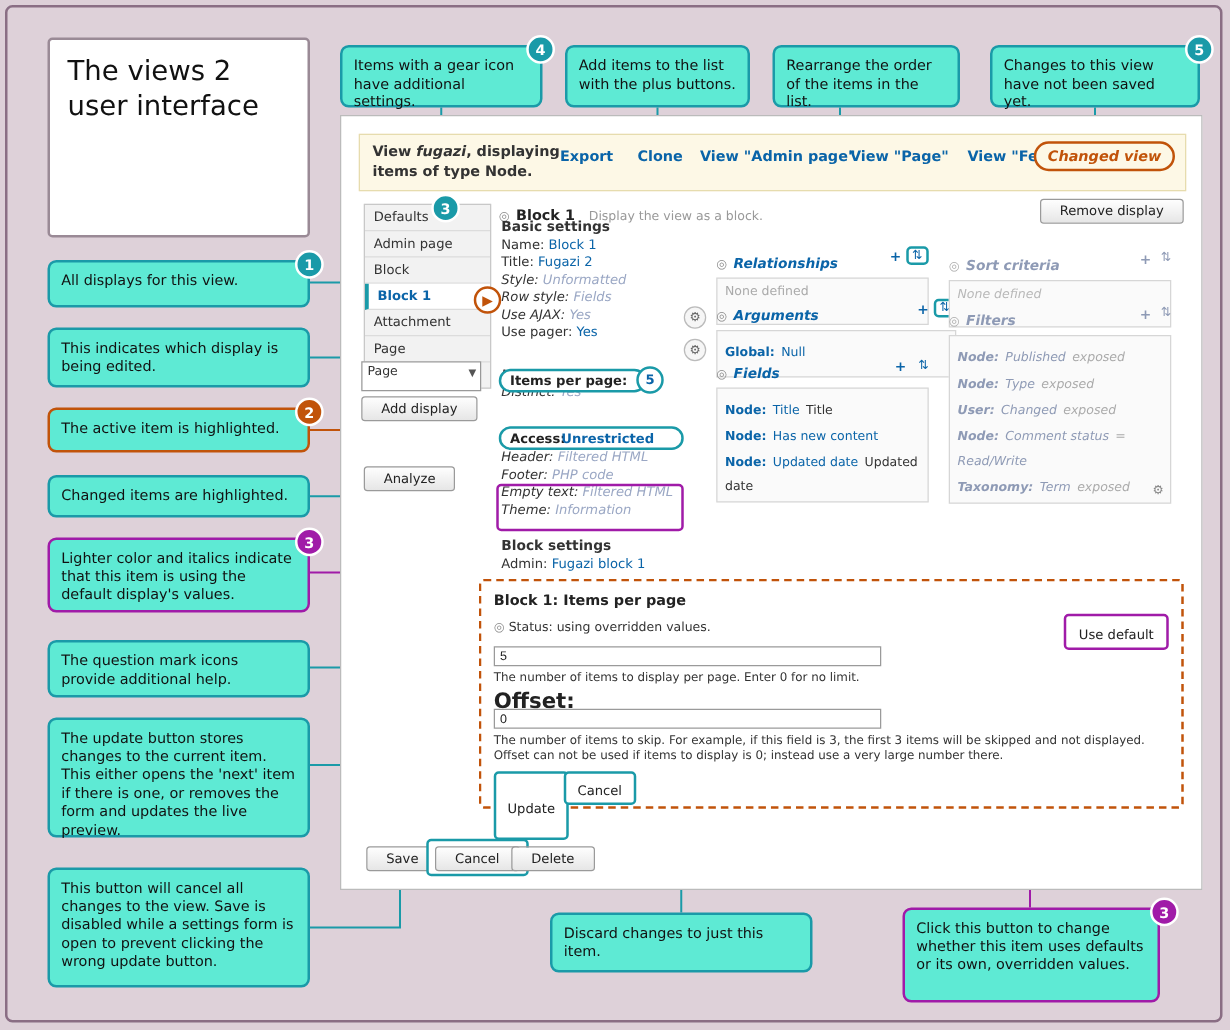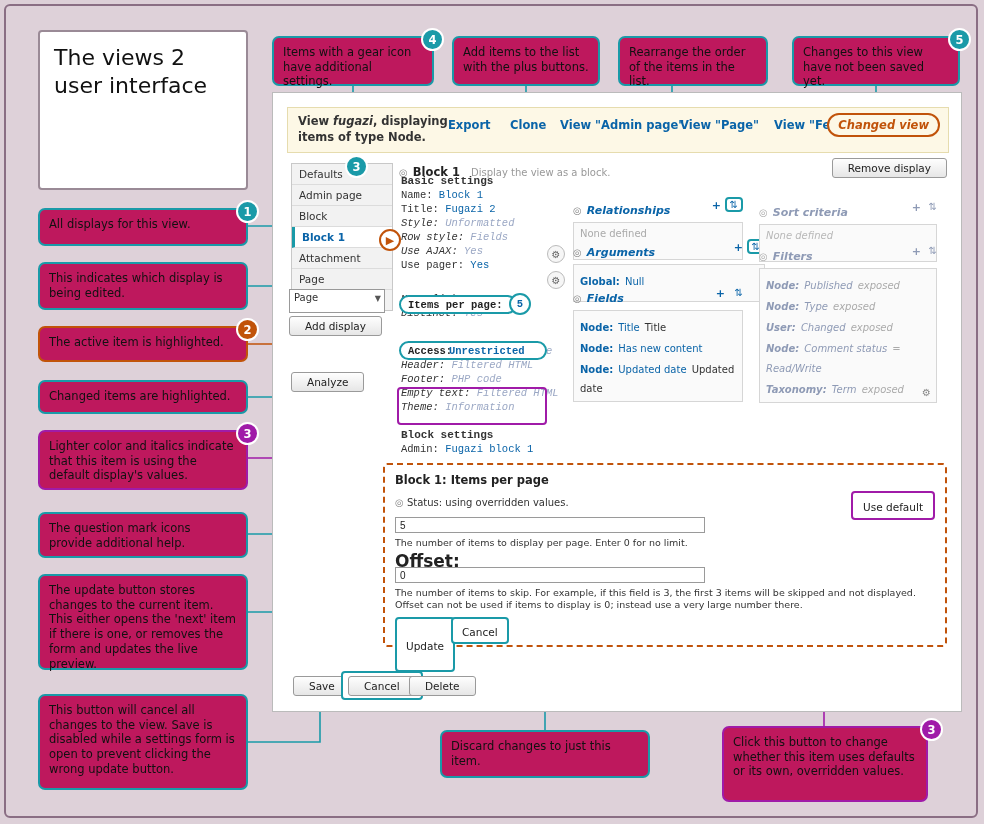--- a/index.html
+++ b/index.html
@@ -12,21 +12,21 @@
   }
   #frame {
     position:absolute; left:4px; top:4px; width:974px; height:814px;
     border:2px solid #8a6e84; border-radius:6px; background:#ded1d9;
     box-sizing:border-box;
   }
   .abs { position:absolute; box-sizing:border-box; }
 
   
   .callout {
-    background:#be185d; border:2px solid #1a9aa8; border-radius:7px;
+    background:#5eead4; border:2px solid #1a9aa8; border-radius:7px;
     font-size:11.5px; color:#111; line-height:1.28; padding:7px 9px;
   }
   .callout.orange { border-color:#c1530a; }
   .callout.purple { border-color:#a01ba8; }
 
   .title-box {
     background:#fff; border:2px solid #9a8a96; border-radius:4px;
     font-size:22px; line-height:1.25; padding:12px 14px; color:#111;
     font-family:"DejaVu Sans", sans-serif;
   }
@@ -71,21 +71,21 @@
   .selbox { position:absolute; left:16px; top:196px; width:86px; height:18px;
     border:1px solid #999; background:#fff; font-size:10px; color:#333; padding:2px 4px; }
   .selbox .caret { position:absolute; right:3px; top:4px; font-size:8px; color:#555; }
   .btn {
     display:inline-block; background:linear-gradient(#fefefe,#e6e6e6);
     border:1px solid #9a9a9a; border-radius:3px; font-size:10.5px; color:#222;
     padding:3px 15px;
   }
 
   
-  .col-mid { position:absolute; left:128px; top:66px; width:176px;font-family:Liberation Mono, monospace; }
+  .col-mid { position:absolute; left:128px; top:66px; width:176px; }
   .sec-h { font-size:11px; font-weight:bold; color:#333; }
   .kv { font-size:10.5px; color:#0a64a8; margin-top:2px; }
   .kv b { color:#333; font-weight:normal; }
   .kv i { font-style:italic; }
   .dim { color:#9aa7c4; font-style:italic; }
 
   
   .panel-h { font-size:11px; font-weight:bold; color:#0a64a8; font-style:italic; }
   .panel-h.grey { color:#8e9ab5; }
   .panel { position:absolute; }

